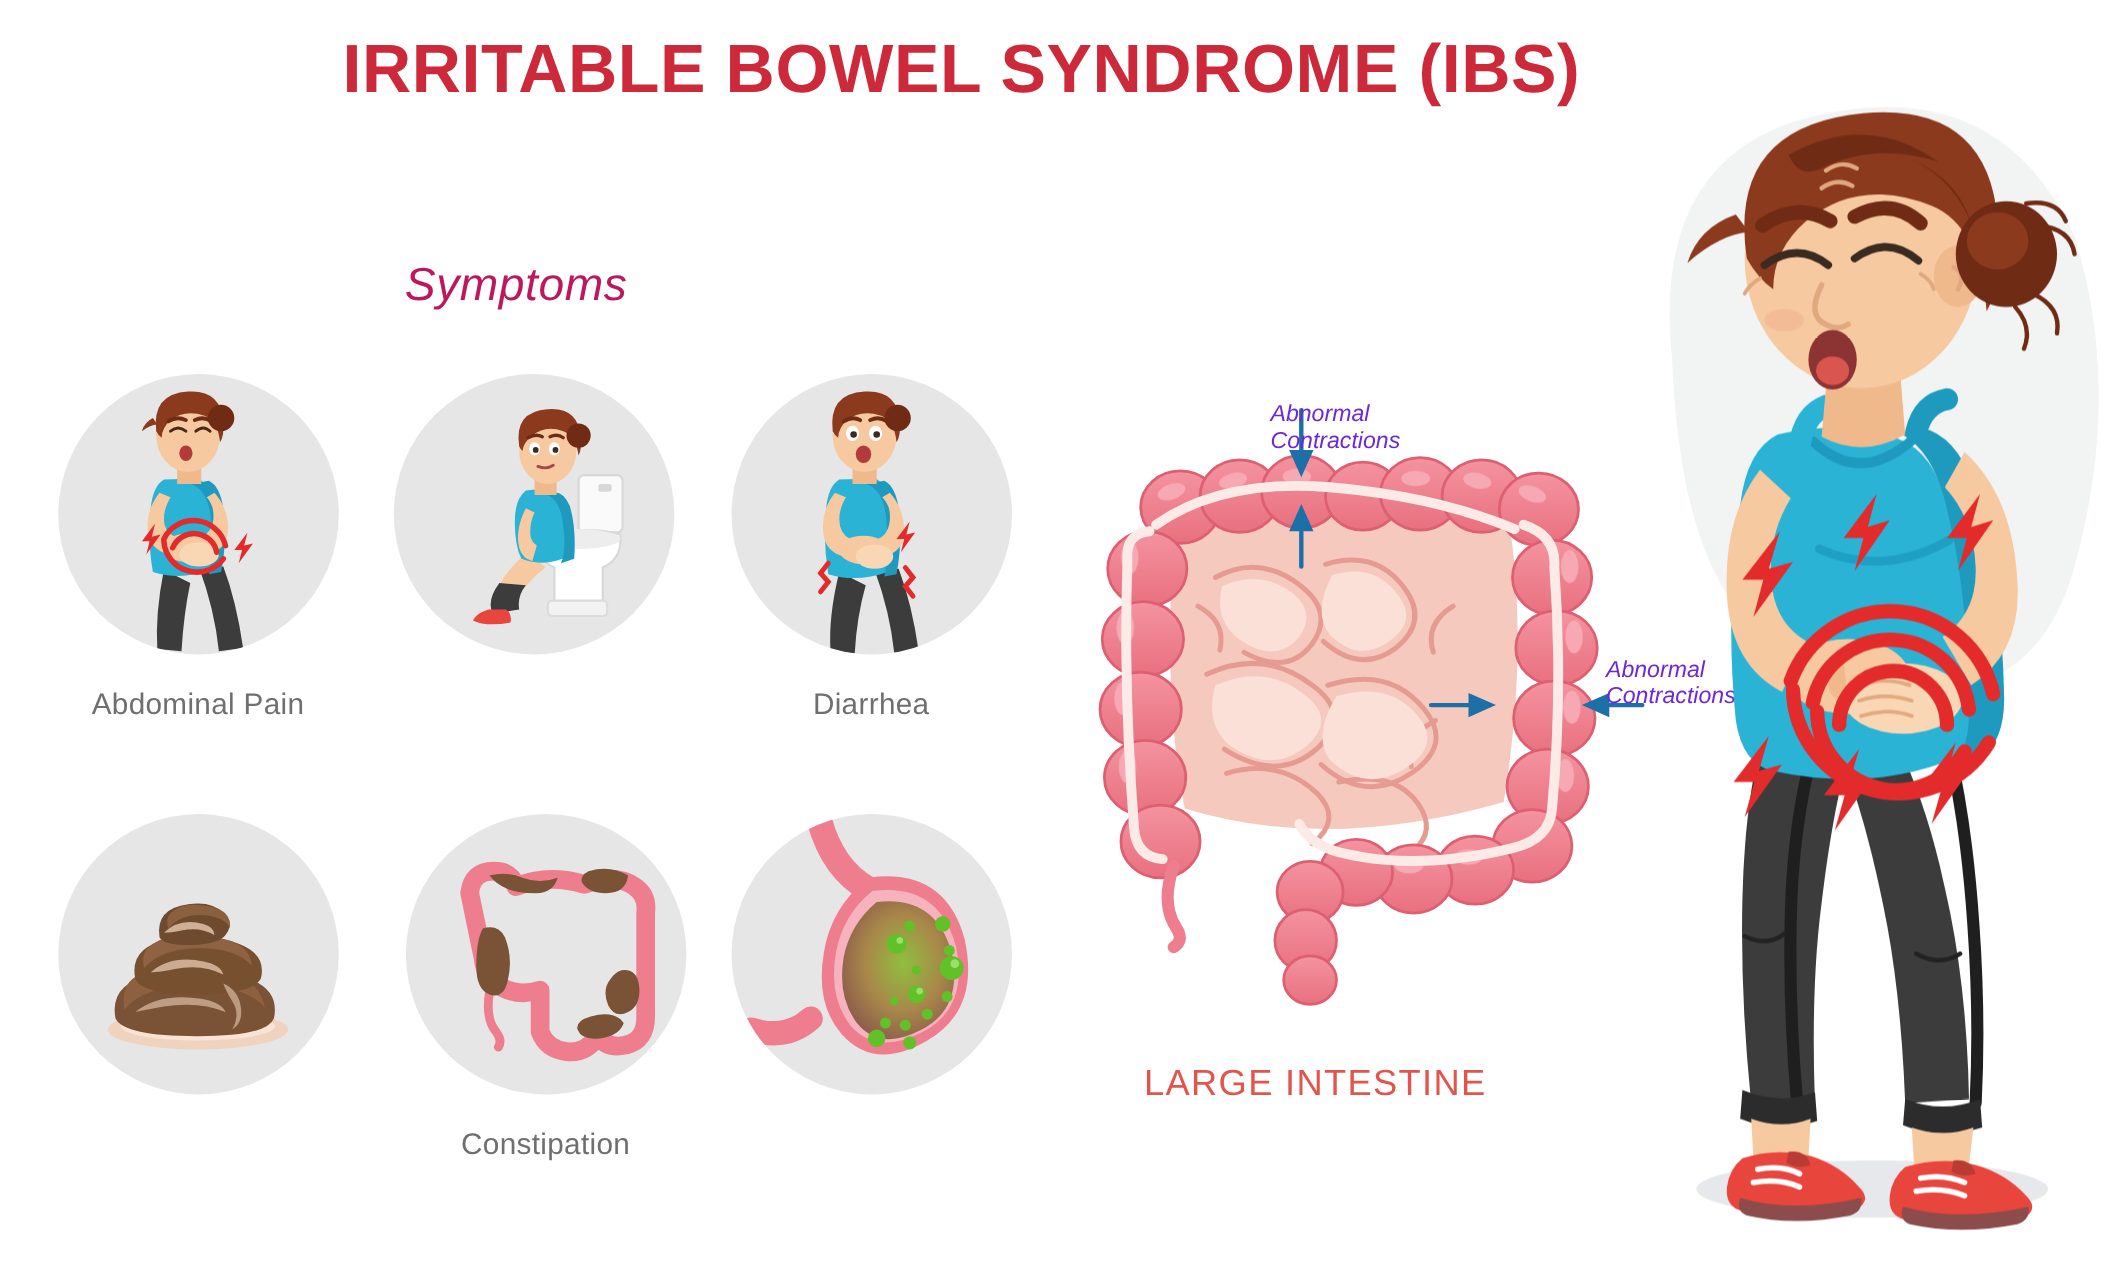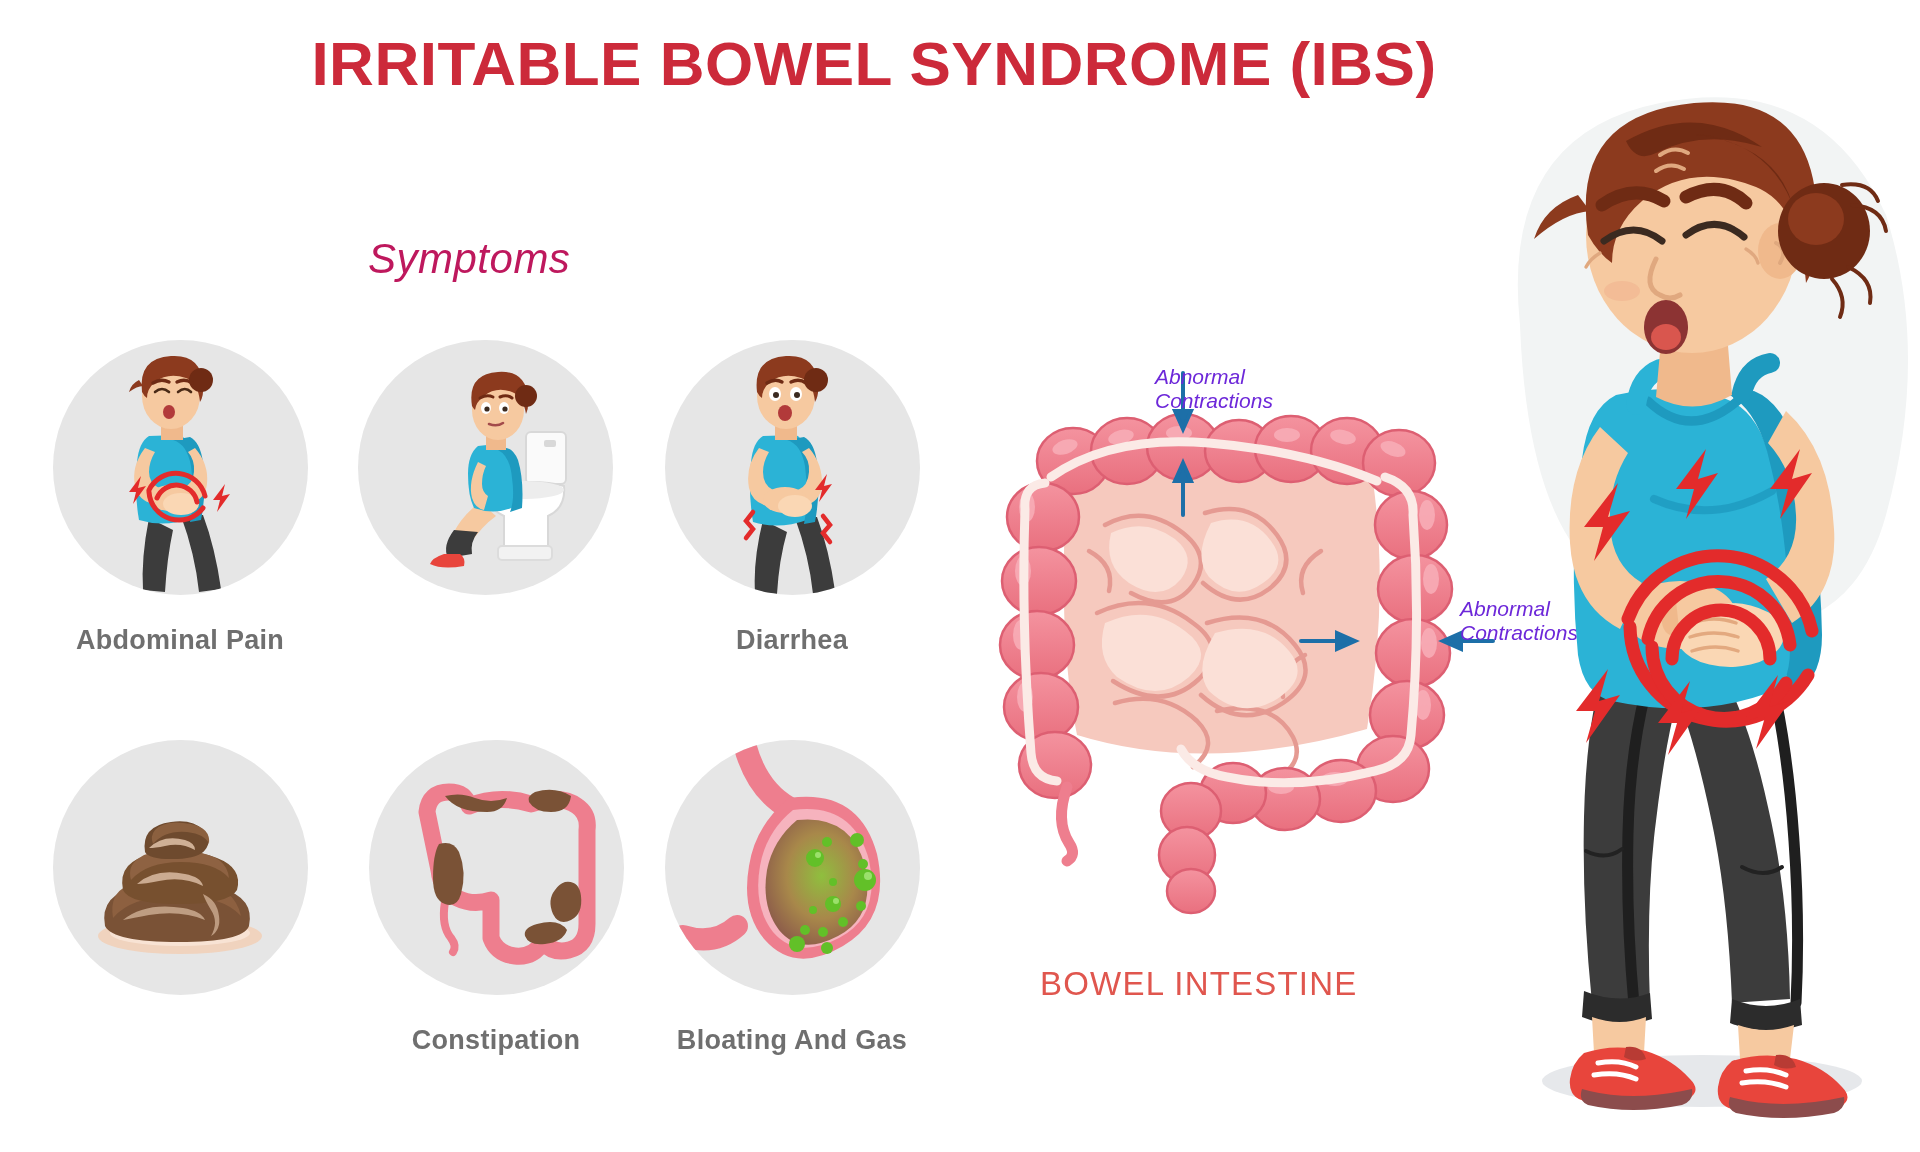--- a/index.html
+++ b/index.html
@@ -38,21 +38,21 @@
   .sym-cell{position:absolute;width:300px;height:360px;}
   .sym-cell .disc{
     position:absolute;left:23px;top:0;
     width:255px;height:255px;border-radius:50%;
     background:#E6E6E6;
     overflow:hidden;
   }
   .sym-label{
     position:absolute;left:0;top:285px;width:300px;
     text-align:center;
-    font-size:27px;color:#6F6F6F;font-weight:700;
+    font-size:27px;color:#6F6F6F;font-weight:400;
     letter-spacing:0.3px;
     white-space:nowrap;
   }
   .c0{left:0;top:0;}   .c1{left:305px;top:0;}   .c2{left:612px;top:0;}
   .c3{left:0;top:400px;} .c4{left:316px;top:400px;} .c5{left:612px;top:400px;}
 
   
   .intestine-wrap{position:absolute;left:955px;top:355px;width:520px;height:560px;}
   .large-intestine-label{
     position:absolute;left:1040px;top:965px;
@@ -275,21 +275,20 @@
             <circle cx="132" cy="204" r="8"></circle>
             <circle cx="162" cy="208" r="6"></circle>
           </g>
           <g fill="#9BE06B">
             <circle cx="203" cy="136" r="4"></circle>
             <circle cx="171" cy="161" r="3"></circle>
             <circle cx="153" cy="115" r="3"></circle>
           </g>
         </svg>
       </div>
-      <div class="sym-label">Bloating And Gas</div>
     </div>
 
   </div>
 
   <div class="intestine-wrap">
     <svg viewBox="0 0 520 560" width="520" height="560">
       <defs>
         <linearGradient id="colonFill" x1="0" y1="0" x2="0" y2="1">
           <stop offset="0%" stop-color="#F4939F"></stop>
           <stop offset="100%" stop-color="#E9707F"></stop>
@@ -390,21 +389,21 @@
   <div class="ann ann-top">
     <div>Abnormal</div>
     <div>Contractions</div>
   </div>
 
   <div class="ann ann-right">
     <div>Abnormal</div>
     <div>Contractions</div>
   </div>
 
-  <div class="large-intestine-label">BOWEL INTESTINE</div>
+  <div class="large-intestine-label">LARGE INTESTINE</div>
 
   <div class="woman-wrap">
     <svg viewBox="0 0 440 1070" width="440" height="1070">
 
       <path d="M40 250 q-20 -190 140 -222 q160 -32 226 112 q44 140 0 300 q-30 108 -124 112 q-124 6 -186 -78 q-50 -68 -56 -224z" fill="#F2F4F4"></path>
 
       <ellipse cx="222" cy="1006" rx="160" ry="26" fill="#E6E8EB"></ellipse>
 
       <path d="M122 596 q-16 60 -18 146 q-2 88 8 186 l58 2 q-4 -108 6 -184 q10 -84 24 -132z" fill="#3C3C3C"></path>
       <path d="M240 592 q30 56 48 140 q20 86 22 192 l-58 4 q-4 -104 -20 -180 q-16 -78 -34 -124z" fill="#3C3C3C"></path>

